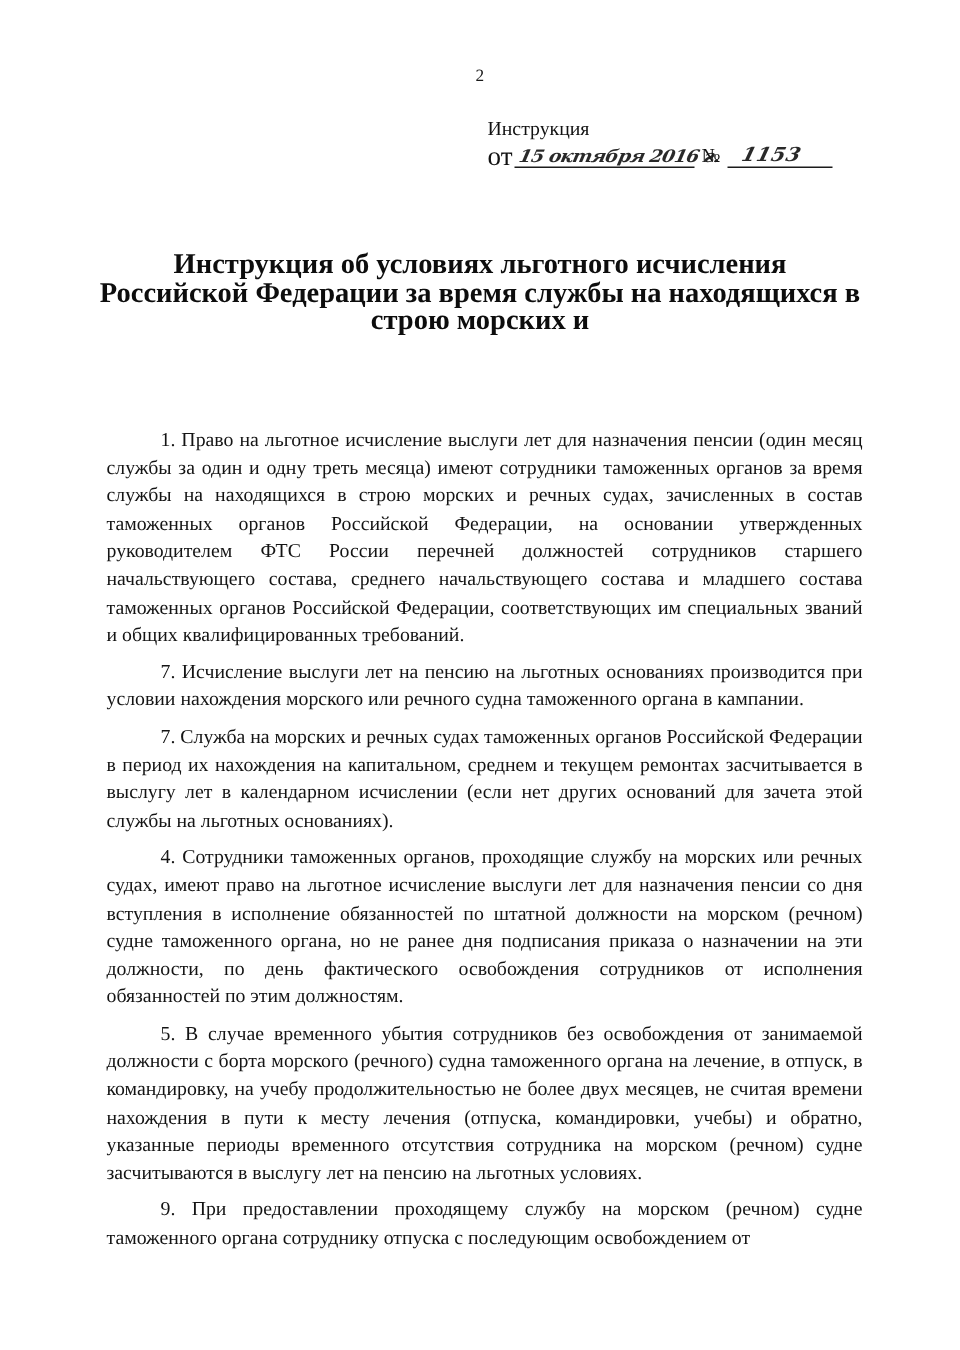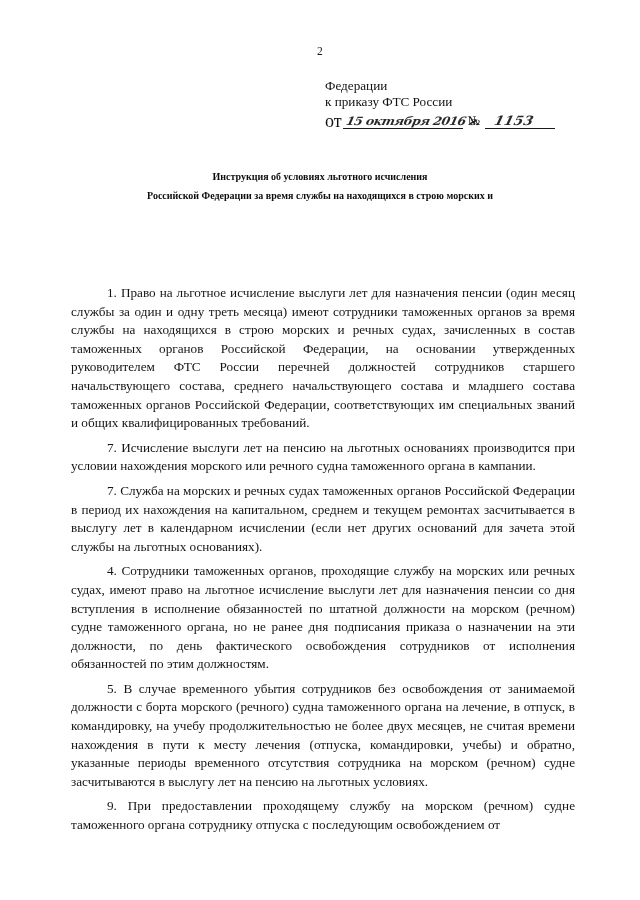--- a/index.html
+++ b/index.html
@@ -93,21 +93,21 @@
   }
 
   
   .doc-title {
     position: absolute;
     top: 168px;
     left: 62px;
     width: 516px;
     text-align: center;
     font-weight: 700;
-    font-size: 10px;
+    font-size: 19px;
     line-height: 18.6px;
     color: #0d0d0d;
   }
   .doc-title .tline { display: block; }
 
   
   .body-text {
     position: absolute;
     top: 278px;
     left: 65px;
@@ -127,22 +127,21 @@
   }
 </style>
 </head>
 <body>
 
 <div class="page">
 
   <div class="page-number">2</div>
 
   <div class="header-block">
-    <div class="header-line">Федерации</div>
-    <div class="header-line">к приказу ФТС России</div>
+    <div class="header-line">Инструкция</div>
     <div class="header-meta">
       <span class="meta-label">от</span>
       <span class="meta-fill date-fill">
         <span class="handwriting">15 октября 2016 г.</span>
       </span>
       <span class="meta-num-label">№</span>
       <span class="meta-fill num-fill">
         <span class="handwriting num">1153</span>
       </span>
     </div>

